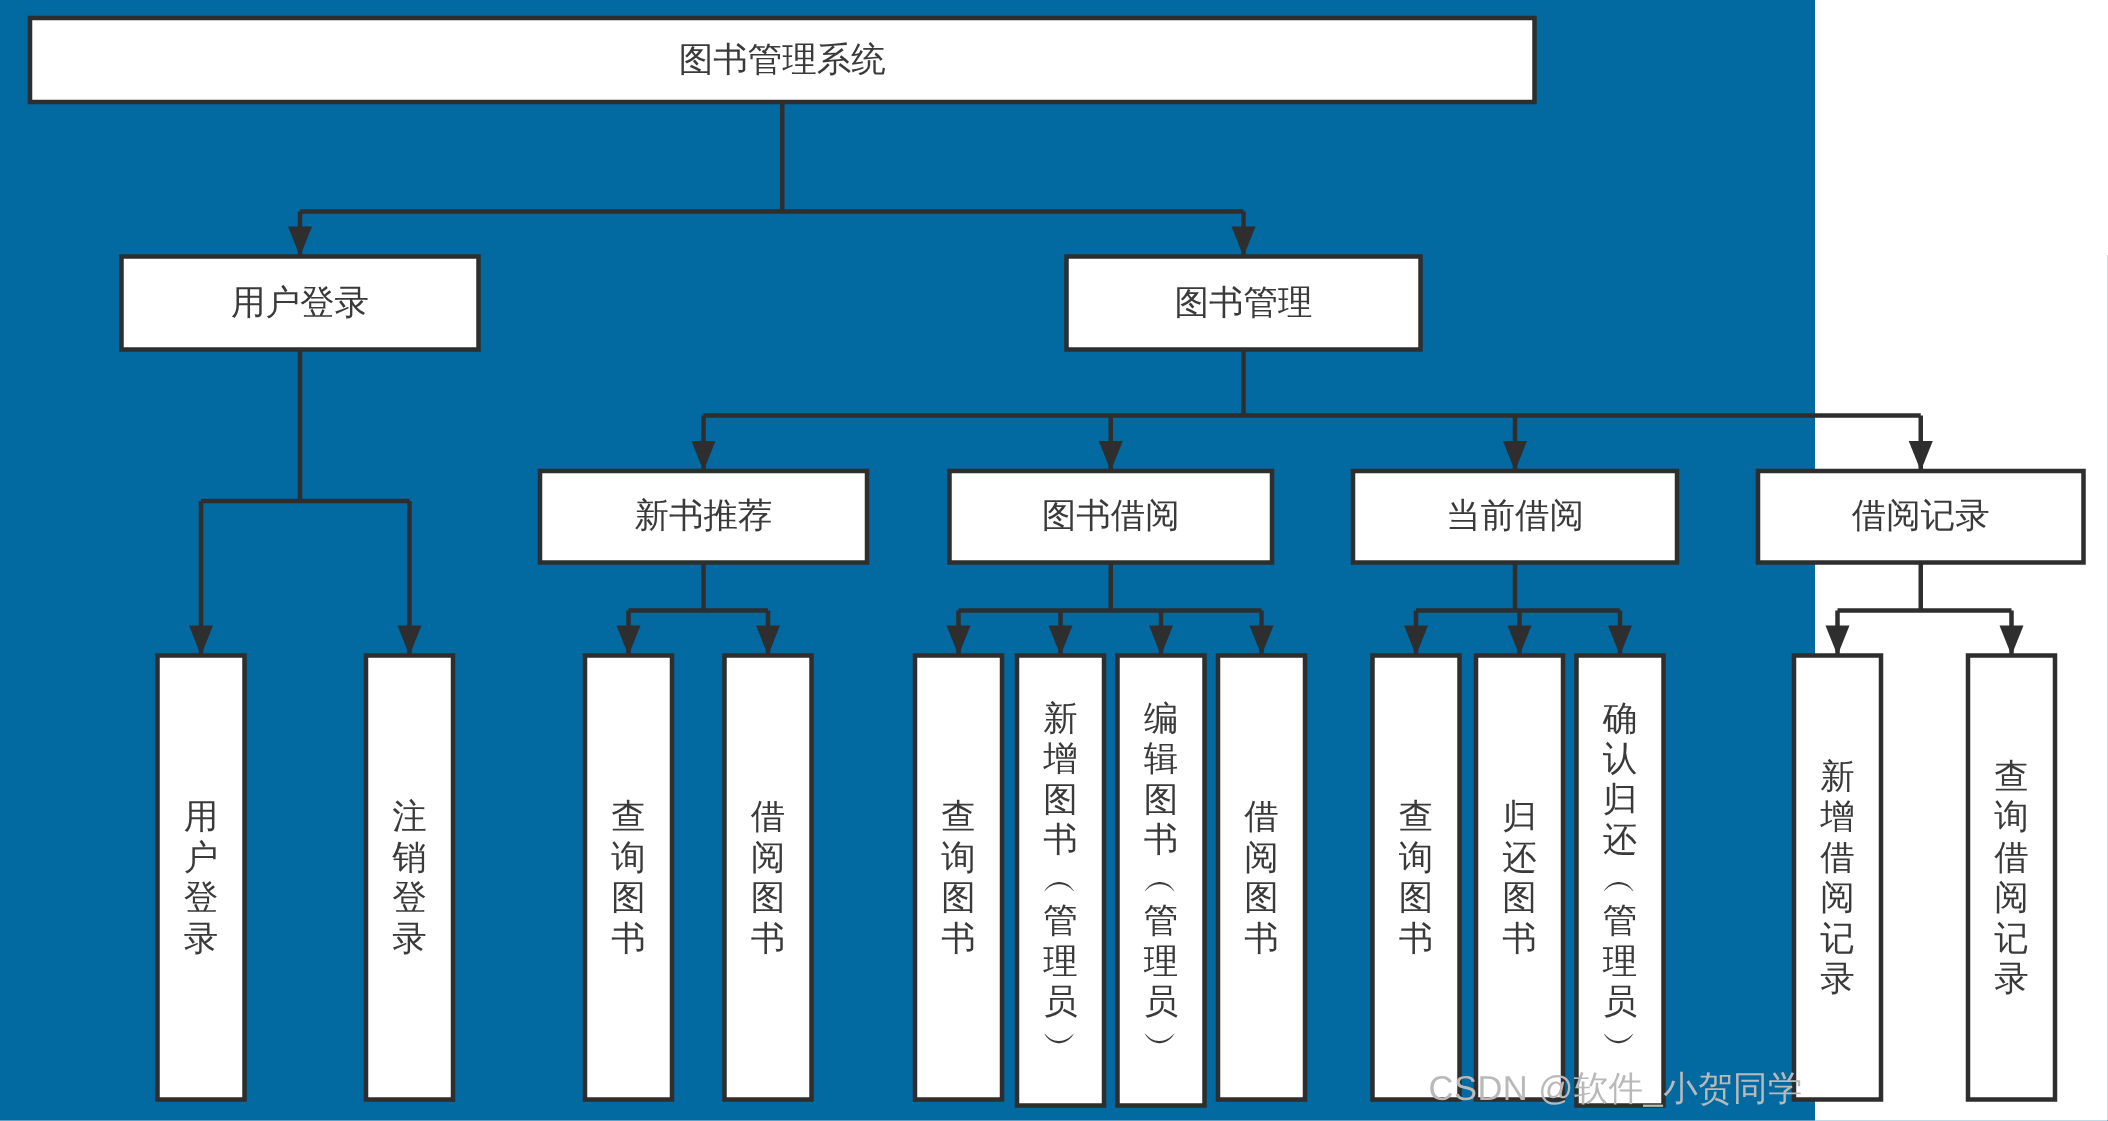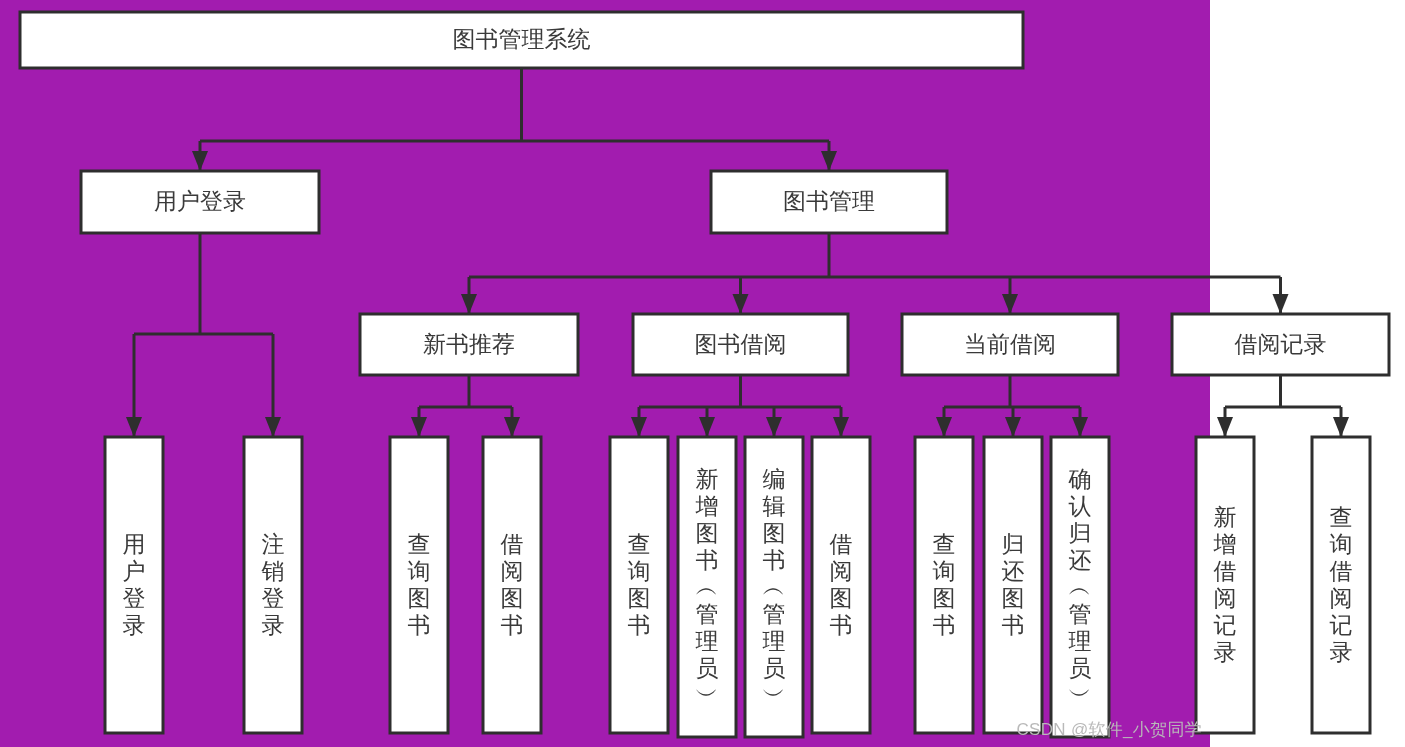--- a/index.html
+++ b/index.html
@@ -10,21 +10,21 @@
   body {
     width: 1405px;
     height: 747px;
     font-family: "Liberation Sans", "DejaVu Sans", sans-serif;
     overflow: hidden;
   }
   #diagram-root {
     position: relative;
     width: 1210px;
     height: 747px;
-    background: #a21caf;
+    background: #0369a1;
   }
   svg.diagram-canvas {
     position: absolute;
     left: 0;
     top: 0;
     width: 1405px;
     height: 747px;
   }
   .node-rect {
     fill: #ffffff;
@@ -52,21 +52,21 @@
     fill: #3a3a3a;
     font-family: "Liberation Sans", "DejaVu Sans", sans-serif;
     font-size: 23px;
     text-anchor: middle;
   }
   .watermark-text {
     position: absolute;
     right: 8px;
     bottom: 6px;
     font-family: "Liberation Sans", "DejaVu Sans", sans-serif;
-    font-size: 17px;
+    font-size: 23px;
     color: #b9b9b9;
     white-space: nowrap;
     letter-spacing: 0.3px;
   }
 </style>
 </head>
 <body>
 
 <div id="diagram-root">
   <svg class="diagram-canvas" viewBox="0 0 1405 747">

